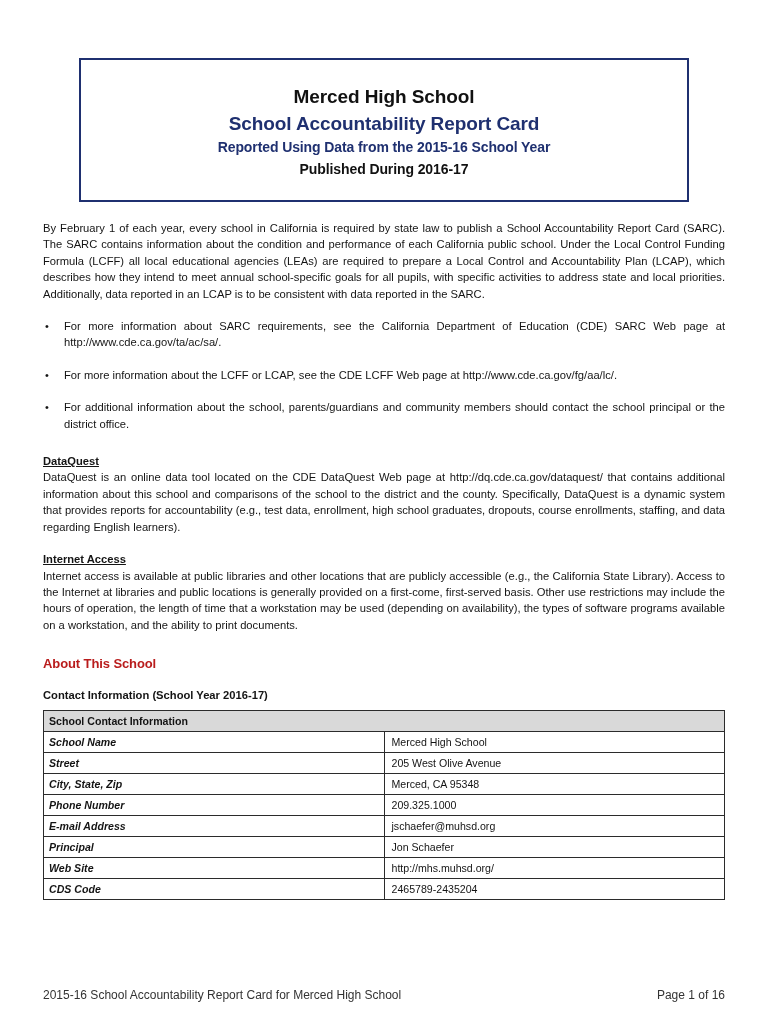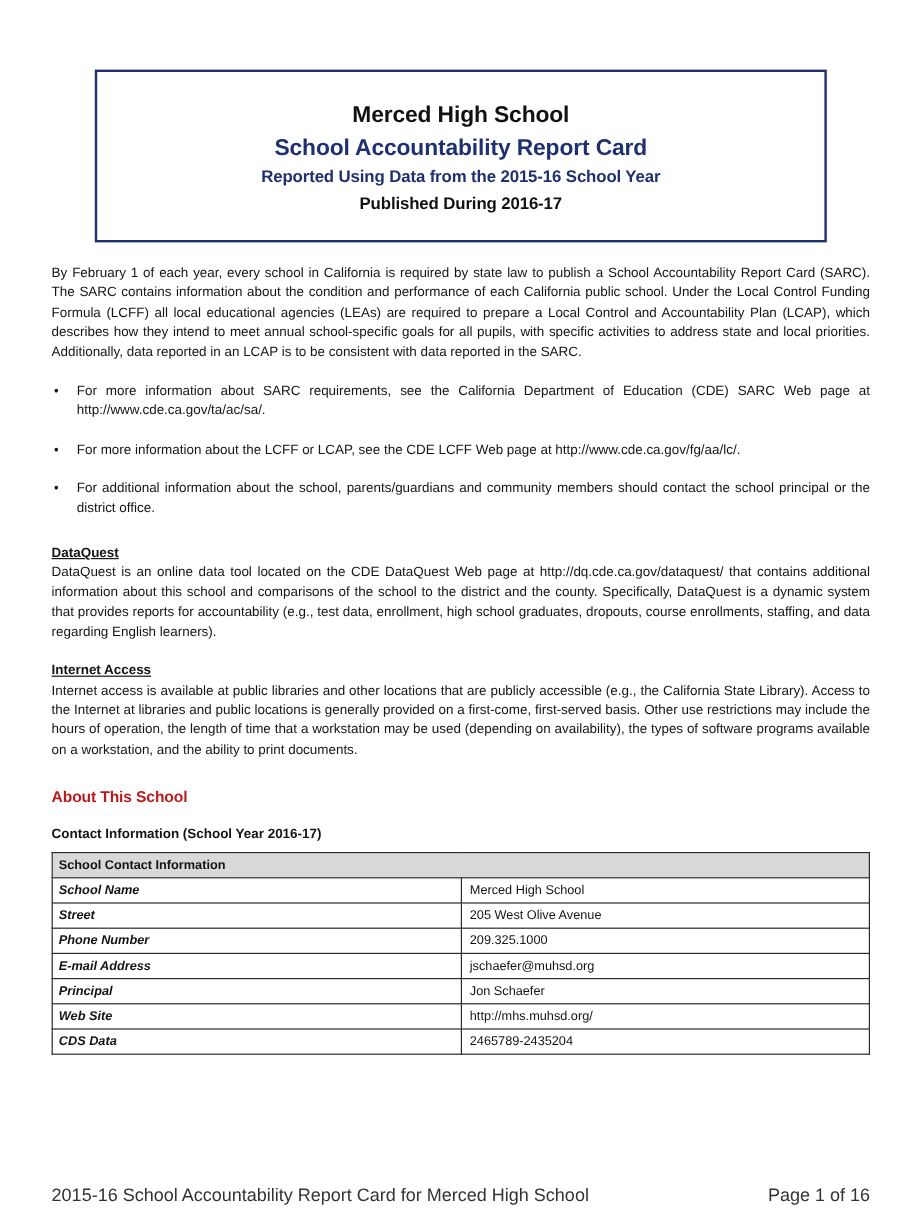--- a/index.html
+++ b/index.html
@@ -149,21 +149,21 @@
 
   
   .footer {
     position: absolute;
     left: 43px;
     top: 988px;
     width: 682px;
     display: flex;
     justify-content: space-between;
     align-items: flex-end;
-    font-size: 15px;
+    font-size: 12px;
     color: #333333;
   }
 </style>
 </head>
 <body>
 
 <div class="page">
 
   <div class="title-box">
     <div class="title-line title-1">Merced High School</div>
@@ -216,37 +216,41 @@
         </tr>
         <tr>
           <td class="label">School Name</td>
           <td class="value">Merced High School</td>
         </tr>
         <tr>
           <td class="label">Street</td>
           <td class="value">205 West Olive Avenue</td>
         </tr>
         <tr>
+          <td class="label">City, State, Zip</td>
+          <td class="value">Merced, CA 95348</td>
+        </tr>
+        <tr>
           <td class="label">Phone Number</td>
           <td class="value">209.325.1000</td>
         </tr>
         <tr>
           <td class="label">E-mail Address</td>
           <td class="value">jschaefer@muhsd.org</td>
         </tr>
         <tr>
           <td class="label">Principal</td>
           <td class="value">Jon Schaefer</td>
         </tr>
         <tr>
           <td class="label">Web Site</td>
           <td class="value">http://mhs.muhsd.org/</td>
         </tr>
         <tr>
-          <td class="label">CDS Data</td>
+          <td class="label">CDS Code</td>
           <td class="value">2465789-2435204</td>
         </tr>
       </tbody>
     </table>
 
   </div>
 
   <div class="footer">
     <span>2015-16 School Accountability Report Card for Merced High School</span>
     <span>Page 1 of 16</span>

